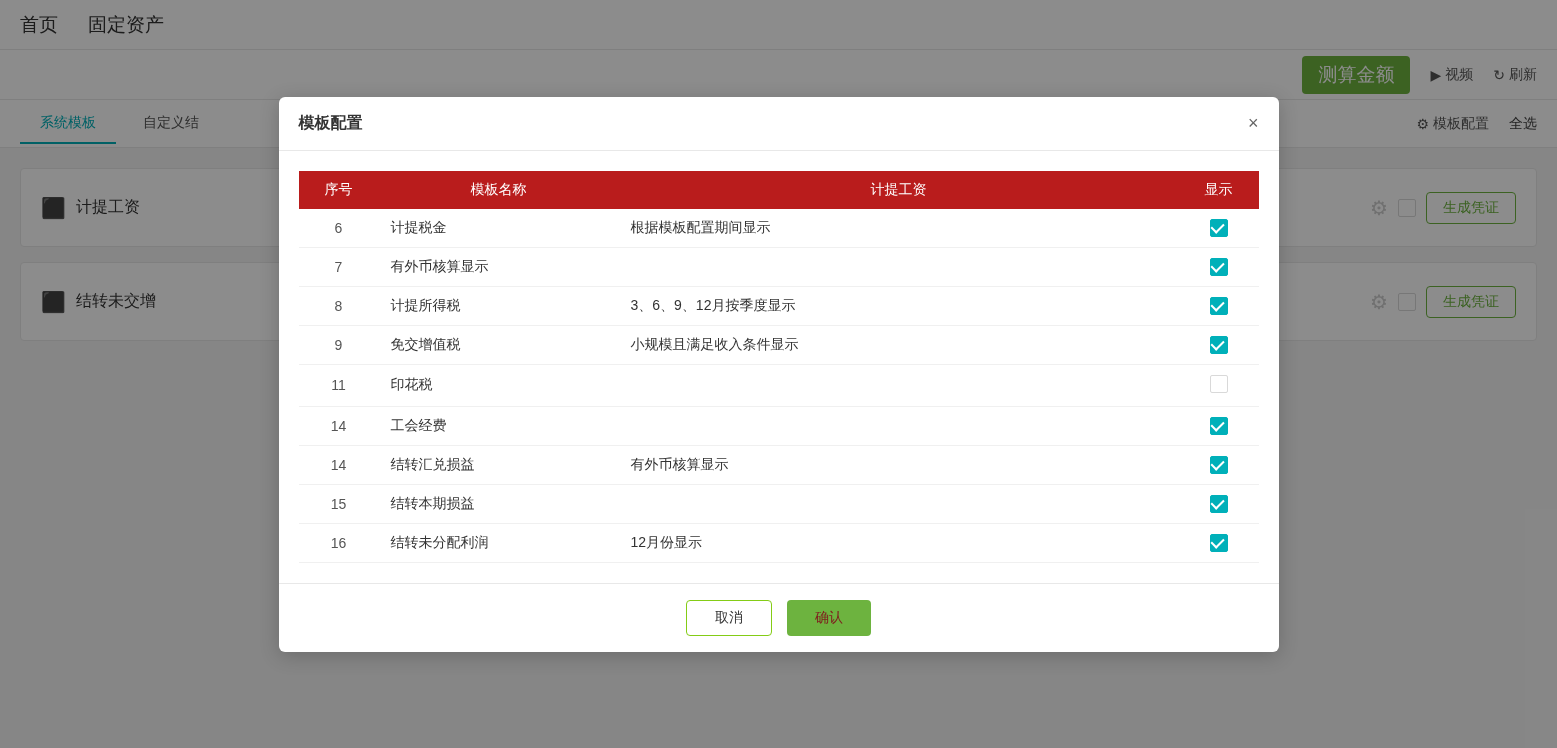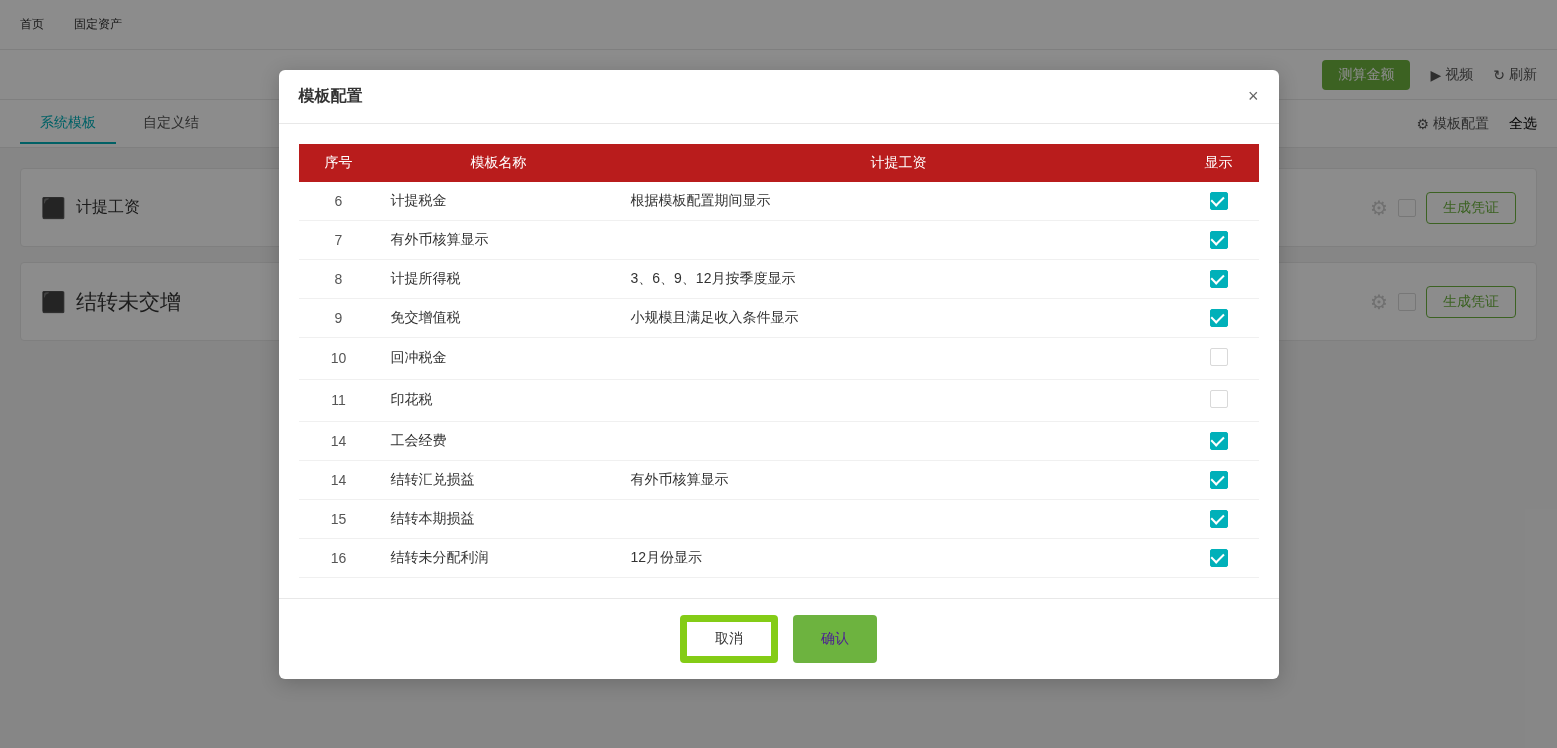--- a/index.html
+++ b/index.html
@@ -27,31 +27,31 @@
       background: #fff;
       height: 50px;
       display: flex;
       align-items: center;
       padding: 0 20px;
       gap: 30px;
       border-bottom: 1px solid #e8e8e8;
     }
     .nav-item {
       color: #333;
-      font-size: 12px;
+      font-size: 19px;
       cursor: pointer;
     }
     .btn-calc {
       background: #6db33f;
       color: #fff;
       border: none;
       padding: 6px 16px;
       border-radius: 4px;
       cursor: pointer;
-      font-size: 14px;
+      font-size: 19px;
     }
     .btn-video, .btn-refresh {
       color: #555;
       cursor: pointer;
       font-size: 14px;
       display: flex;
       align-items: center;
       gap: 4px;
     }
     .tab-item {
@@ -139,29 +139,29 @@
     .dialog-footer {
       padding: 16px 20px;
       display: flex;
       justify-content: center;
       gap: 15px;
       border-top: 1px solid #e8e8e8;
     }
     .btn-cancel {
       background: #fff;
       color: #333;
-      border: 7px solid #84cc16;
+      border: 1px solid #84cc16;
       padding: 8px 28px;
       border-radius: 4px;
       cursor: pointer;
       font-size: 14px;
     }
     .btn-confirm {
       background: #6db33f;
-      color: #4c1d95;
+      color: #7f1d1d;
       border: none;
       padding: 8px 28px;
       border-radius: 4px;
       cursor: pointer;
       font-size: 14px;
     }
 
     
     .config-table {
       width: 100%;
@@ -245,21 +245,21 @@
       gap: 4px;
       color: #555;
       cursor: pointer;
       font-size: 14px;
     }
     .select-all-toggle {
       display: flex;
       align-items: center;
       gap: 6px;
       font-size: 14px;
-      color: #000000;
+      color: #404040;
     }
   </style>
 </head>
 <body>
 
 <div class="bg-page">
 
   <div class="top-nav">
     <span class="nav-item">首页</span>
     <span class="nav-item">固定资产</span>
@@ -308,21 +308,21 @@
       <div style="display:flex; gap:10px; align-items:center;">
         <span style="color:#ccc; font-size:20px; cursor:pointer;">⚙</span>
         <div class="cb-unchecked"></div>
         <button class="btn-generate">生成凭证</button>
       </div>
     </div>
 
     <div class="card" style="display:flex; align-items:center; justify-content:space-between;">
       <div style="display:flex; align-items:center; gap:10px;">
         <span style="color:#9b59b6; font-size:20px;">⬛</span>
-        <span style="font-size:21px; color:#333;">结转未交增</span>
+        <span style="font-size:16px; color:#333;">结转未交增</span>
       </div>
       <div style="font-size:32px; font-weight:bold; color:#333;">
         <span>0.00</span>
       </div>
       <div style="display:flex; gap:10px; align-items:center;">
         <span style="color:#ccc; font-size:20px; cursor:pointer;">⚙</span>
         <div class="cb-unchecked"></div>
         <button class="btn-generate">生成凭证</button>
       </div>
     </div>
@@ -366,26 +366,20 @@
               <td>3、6、9、12月按季度显示</td>
               <td style="text-align: center;"><div class="cb-checked"></div></td>
             </tr>
             <tr>
               <td>9</td>
               <td>免交增值税</td>
               <td>小规模且满足收入条件显示</td>
               <td style="text-align: center;"><div class="cb-checked"></div></td>
             </tr>
             <tr>
-              <td>10</td>
-              <td>回冲税金</td>
-              <td></td>
-              <td style="text-align: center;"><div class="cb-unchecked"></div></td>
-            </tr>
-            <tr>
               <td>11</td>
               <td>印花税</td>
               <td></td>
               <td style="text-align: center;"><div class="cb-unchecked"></div></td>
             </tr>
             <tr>
               <td>14</td>
               <td>工会经费</td>
               <td></td>
               <td style="text-align: center;"><div class="cb-checked"></div></td>

